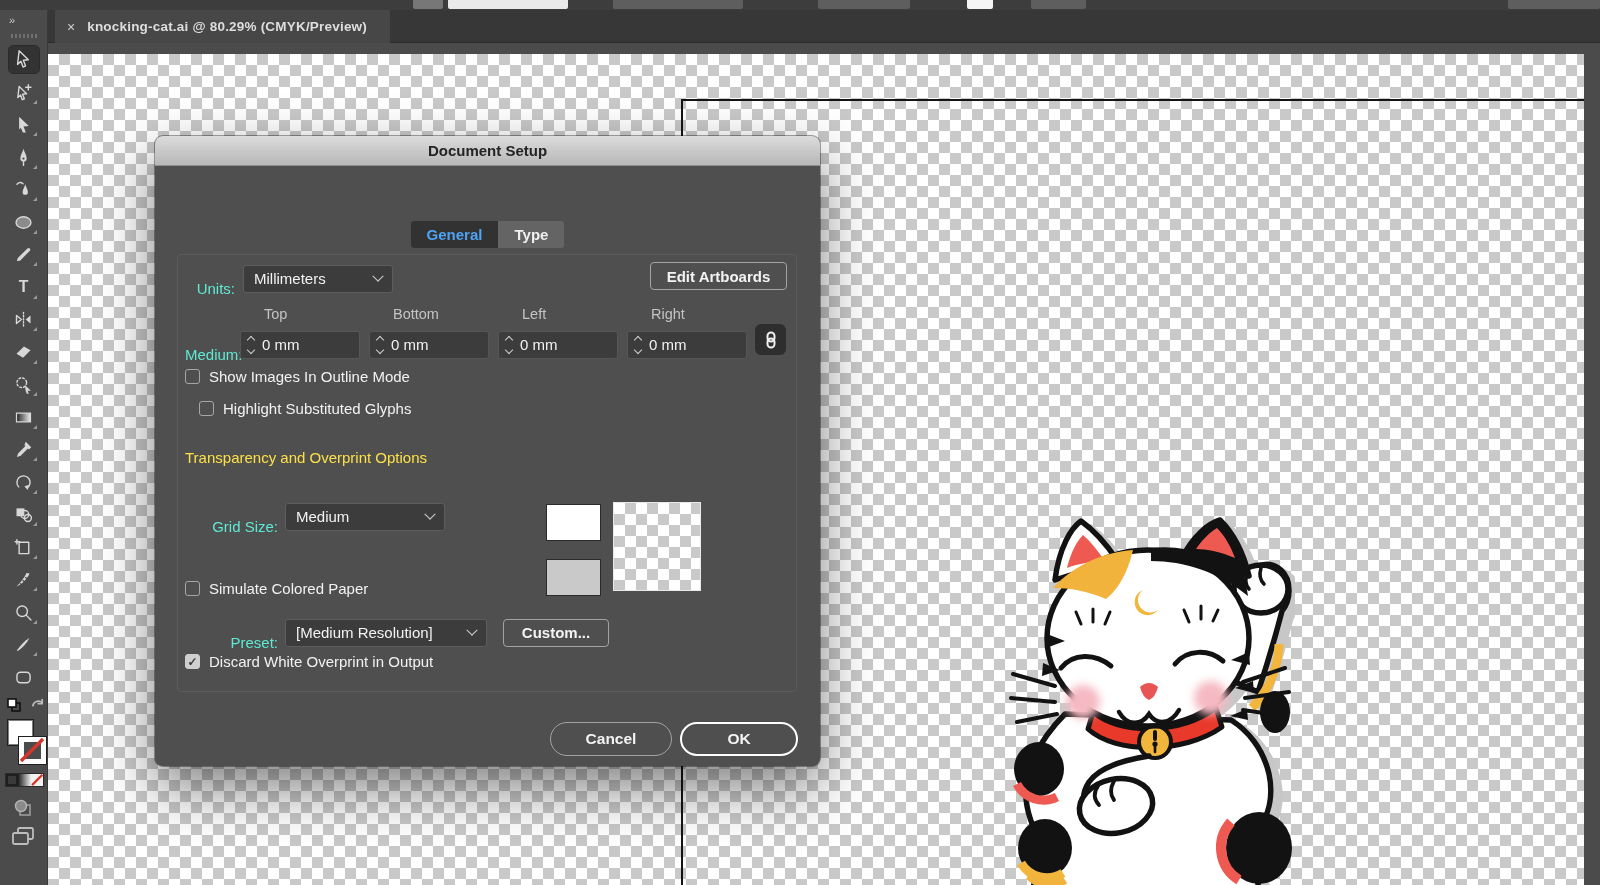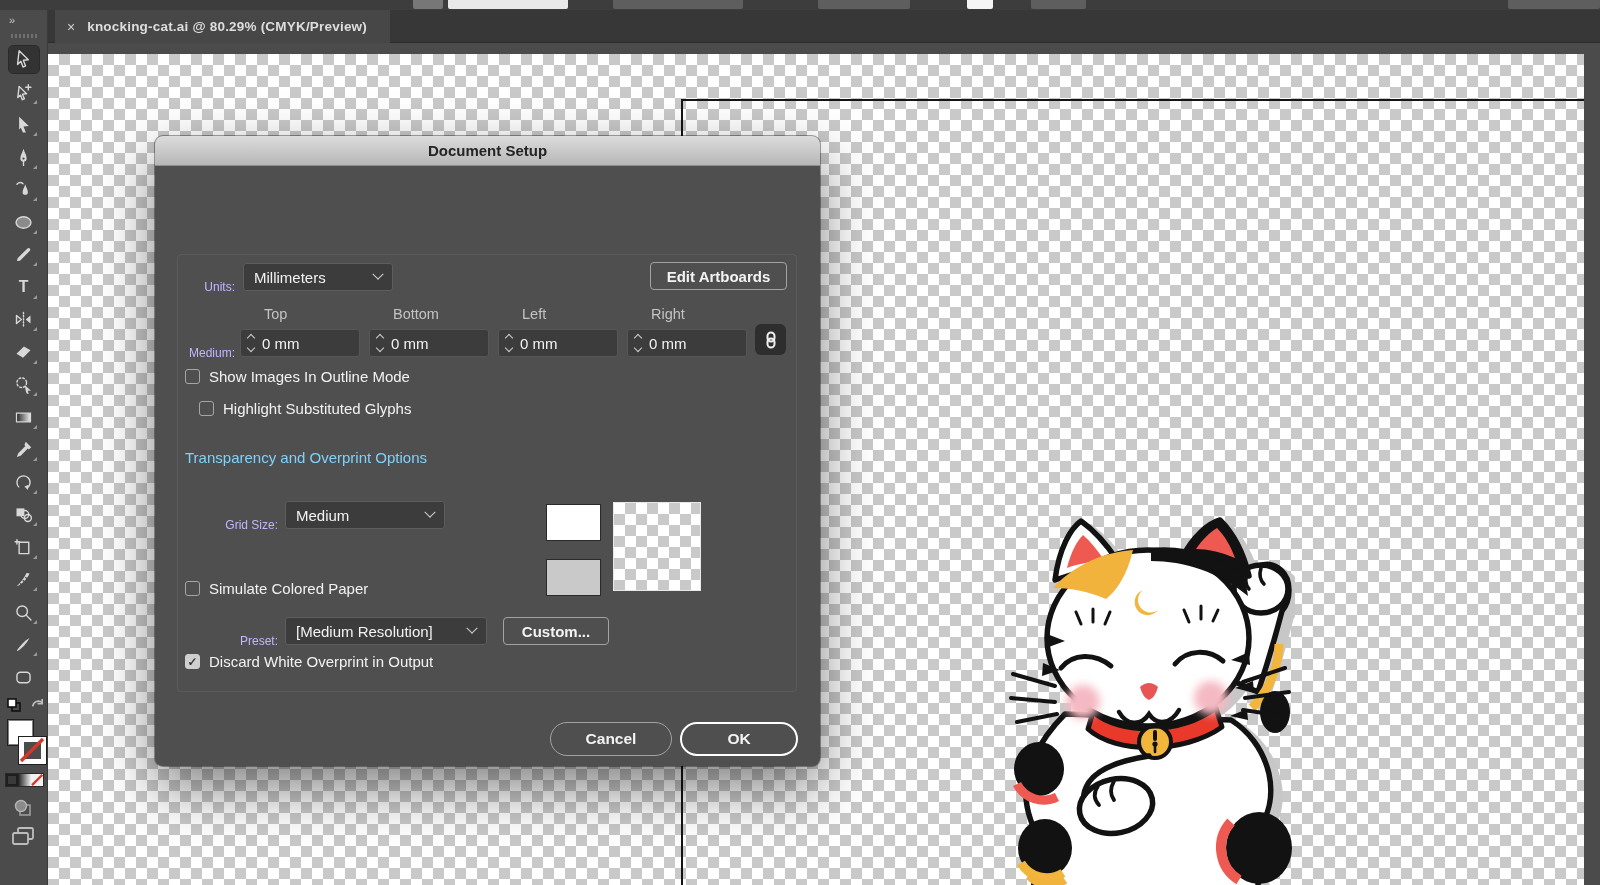--- a/index.html
+++ b/index.html
@@ -56,21 +56,21 @@
   .dlg-titlebar{height:30px;border-radius:8px 8px 0 0;display:flex;align-items:center;justify-content:center;
     background:linear-gradient(var(--titlebar-top,#dcdcdc),var(--titlebar-bottom,#b7b7b7));
     color:#242424;font-size:15px;font-weight:600;border-bottom:1px solid #8f8f8f;}
   .dlg-body{position:absolute;left:0;top:30px;right:0;bottom:0;}
   .dlg-tabs{position:absolute;left:0;top:55px;width:100%;display:flex;justify-content:center;}
   .tab-group{display:flex;background:#646464;border-radius:3px;overflow:hidden;}
   .dlg-tab{padding:5px 16px;font-size:15px;font-weight:600;color:#f0f0f0;cursor:default;}
   .dlg-tab.active{background:#323232;color:var(--accent-blue,#4FA3F5);}
   .panel-border{position:absolute;left:22px;top:88px;width:620px;height:438px;border:1px solid rgba(255,255,255,.07);border-radius:4px;}
 
-  .lbl{color:#c4b5fd;font-size:12px;margin-top:20px;}
+  .lbl{color:#5eead4;font-size:15px;margin-top:20px;}
   .abs{position:absolute;}
   .row{display:flex;align-items:center;}
 
   .dropdown{height:28px;background:var(--field-bg,#3c3c3c);border:1px solid #5d5d5d;border-radius:3px;
     display:flex;align-items:center;padding:0 10px;color:#f2f2f2;font-size:15px;gap:8px;}
   .dd-chev{width:8px;height:8px;border-right:1.7px solid #cfcfcf;border-bottom:1.7px solid #cfcfcf;
     transform:rotate(45deg) translate(-2px,-2px);margin-left:auto;}
   .btn{height:28px;border:1px solid #a3a3a3;border-radius:4px;background:transparent;color:#f3f3f3;
     font-size:15px;font-weight:600;display:flex;align-items:center;justify-content:center;padding:0 14px;}
   .pill{border-radius:17px;height:34px;font-size:15.5px;}
@@ -81,21 +81,21 @@
   .stepper{display:flex;flex-direction:column;gap:4px;margin:0 8px 0 7px;}
   .chev-up{width:6px;height:6px;border-left:1.6px solid #cfcfcf;border-top:1.6px solid #cfcfcf;transform:rotate(45deg);}
   .chev-down{width:6px;height:6px;border-left:1.6px solid #cfcfcf;border-top:1.6px solid #cfcfcf;transform:rotate(225deg);}
   .bleed-col{color:#c4c4c4;font-size:14.5px;width:120px;padding-left:24px;}
   .link-btn{width:31px;height:31px;background:#2e2e2e;border-radius:6px;display:flex;align-items:center;justify-content:center;}
 
   .checkbox{width:15px;height:15px;border:1.5px solid #a6a6a6;border-radius:3px;margin-right:9px;flex:0 0 auto;
     display:flex;align-items:center;justify-content:center;font-size:12px;font-weight:700;color:transparent;}
   .checkbox.checked{background:#cfcfcf;border-color:#cfcfcf;color:#3b3b3b;}
   .cb-label{color:#f2f2f2;font-size:15px;}
-  .section-h{color:#7dd3fc;font-size:15px;}
+  .section-h{color:#fde047;font-size:15px;}
 
   .swatch{position:absolute;border:1px solid #2a2a2a;}
   .swatch.white{background:#ffffff;}
   .swatch.gray{background:#c9c9c9;}
   .swatch.checker{border:1px solid #e8e8e8;
     background-image:conic-gradient(var(--checker-gray,#c9c9c9) 90deg,#fff 90deg 180deg,var(--checker-gray,#c9c9c9) 180deg 270deg,#fff 270deg);
     background-size:22px 22px;}
   .mini-checker{width:15px;height:15px;border:1px solid #8a8a8a;
     background-image:conic-gradient(#bdbdbd 90deg,#fff 90deg 180deg,#bdbdbd 180deg 270deg,#fff 270deg);
     background-size:8px 8px;}
@@ -378,20 +378,26 @@
         <path d="M137 171 q9 -8 18 0 q-3 11 -9 13 q-6 -2 -9 -13 Z" fill="#E85555"></path>
         <path d="M116 196 C124 210 138 210 146 198 C154 210 168 208 176 194" fill="none" stroke="#121212" stroke-width="4.5" stroke-linecap="round"></path>
         <path d="M10 158 L52 170 M8 182 L52 186 M14 206 L54 198 M282 152 L240 166 M286 176 L242 182 M280 200 L240 194" stroke="#121212" stroke-width="4" stroke-linecap="round"></path>
         <path d="M44 118 l18 7 l-19 7 Z M40 147 l17 7 l-18 6 Z M246 136 l-18 8 l19 5 Z M250 165 l-18 7 l19 5 Z M244 193 l-17 7 l18 4 Z" fill="#121212"></path>
       </g>
     </svg>
 
     <div class="dialog" style="left:107px;top:82px;">
       <div class="dlg-titlebar">Document Setup</div>
       <div class="dlg-body">
+        <div class="dlg-tabs">
+          <div class="tab-group">
+            <div class="dlg-tab active">General</div>
+            <div class="dlg-tab">Type</div>
+          </div>
+        </div>
         <div class="panel-border"></div>
 
         <div class="abs row" style="left:30px;top:94px;">
           <span class="lbl lbl-r" style="width:50px;margin-right:8px;">Units:</span>
           <div class="dropdown" style="width:150px;">
             <span>Millimeters</span>
             <span class="dd-chev"></span>
           </div>
         </div>
         <button class="btn abs" style="left:495px;top:96px;width:137px;">Edit Artboards</button>

